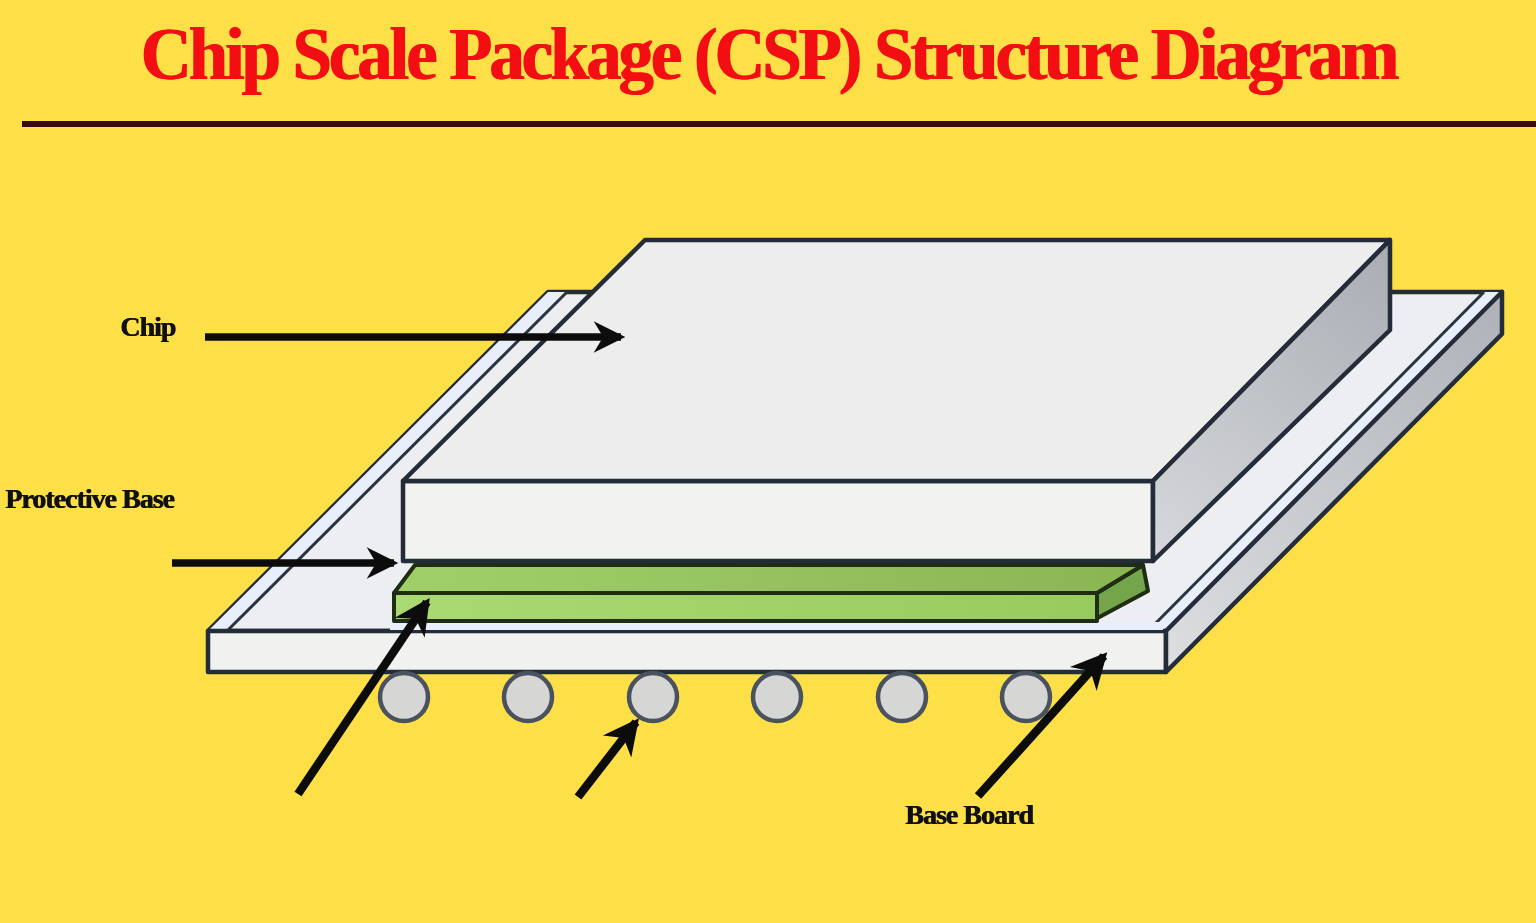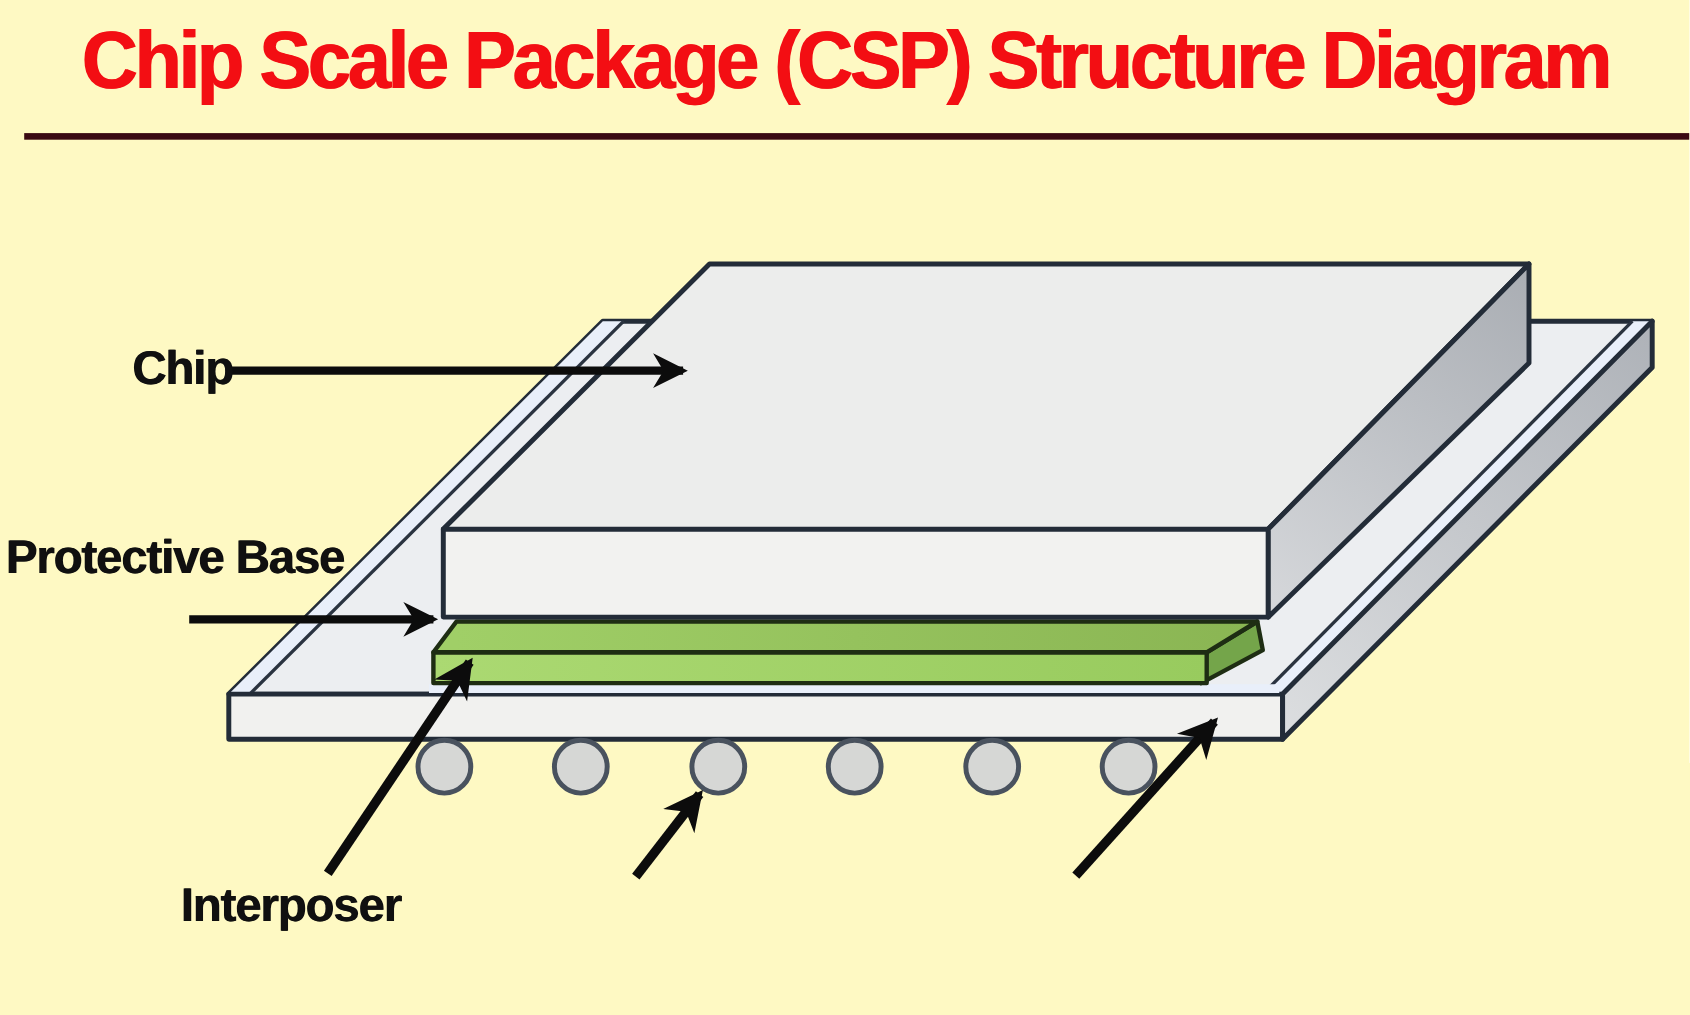--- a/index.html
+++ b/index.html
@@ -1,21 +1,21 @@
 <!DOCTYPE html>
 <html><head>
 <meta charset="utf-8">
 <style>
   html,body{margin:0;padding:0;background:#ffffff;}
   .stage{
     position:relative;
     width:1536px;height:923px;
-    background:#fef9c3;
+    background:#fde047;
     overflow:hidden;
-    font-family:Liberation Sans, sans-serif;
+    font-family:Liberation Serif, serif;
   }
   .title{
     position:absolute;
     top:12px;left:0;width:100%;
     text-align:center;
     font-size:74px;
     font-weight:700;
     letter-spacing:-3px;
     white-space:nowrap;
     color:#f30e13;
@@ -25,21 +25,21 @@
   }
   .divider{
     position:absolute;
     top:121px;left:22px;right:0;height:6px;
     background:#3a0a12;
   }
   .diagram-svg{position:absolute;left:0;top:0;}
   .dlabel{
     position:absolute;
     font-weight:700;
-    font-size:43px;
+    font-size:28px;
     line-height:1.15;
     letter-spacing:-1px;
     color:#101010;
     text-shadow:0.8px 0 0 #101010;
     white-space:nowrap;
   }
   .lbl-chip{left:120px;top:311px;}
   .lbl-protective{left:5px;top:483px;}
   .lbl-interposer{left:164px;top:799px;}
   .lbl-solder{left:476px;top:801px;}
@@ -116,15 +116,15 @@
       <line x1="205" y1="337" x2="621" y2="337" stroke-width="7.5" marker-end="url(#arrowHead)"></line>
       <line x1="172" y1="563" x2="394" y2="563" stroke-width="7.5" marker-end="url(#arrowHead)"></line>
       <line x1="298" y1="794" x2="427" y2="602" stroke-width="8.5" marker-end="url(#arrowHead)"></line>
       <line x1="578" y1="797" x2="636" y2="722" stroke-width="8.5" marker-end="url(#arrowHead)"></line>
       <line x1="978" y1="796" x2="1104" y2="656" stroke-width="8.5" marker-end="url(#arrowHead)"></line>
     </g>
   </svg>
 
   <div class="dlabel lbl-chip">Chip</div>
   <div class="dlabel lbl-protective">Protective Base</div>
-  <div class="dlabel lbl-interposer">Interposer</div>
+  <div class="dlabel lbl-base">Base Board</div>
 
 </div>
 
 </body></html>

